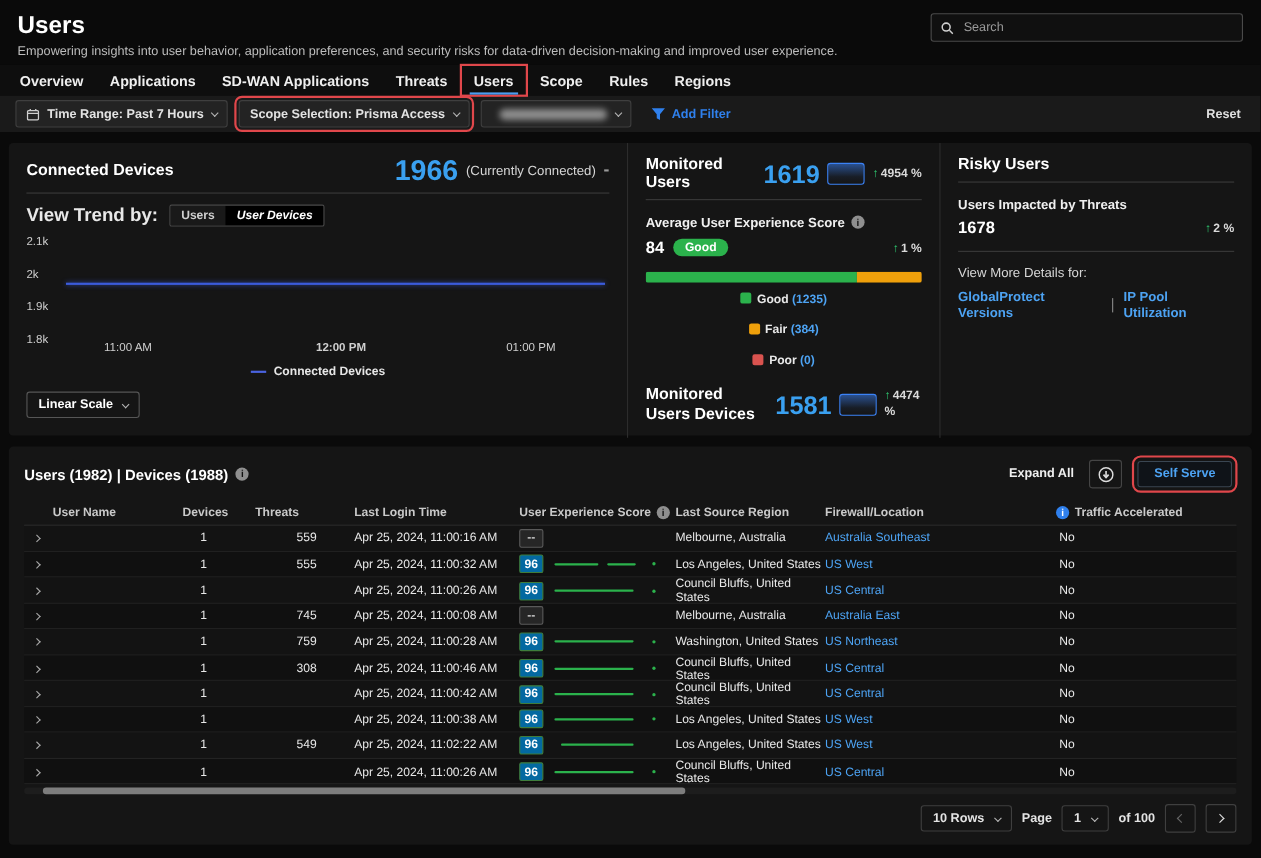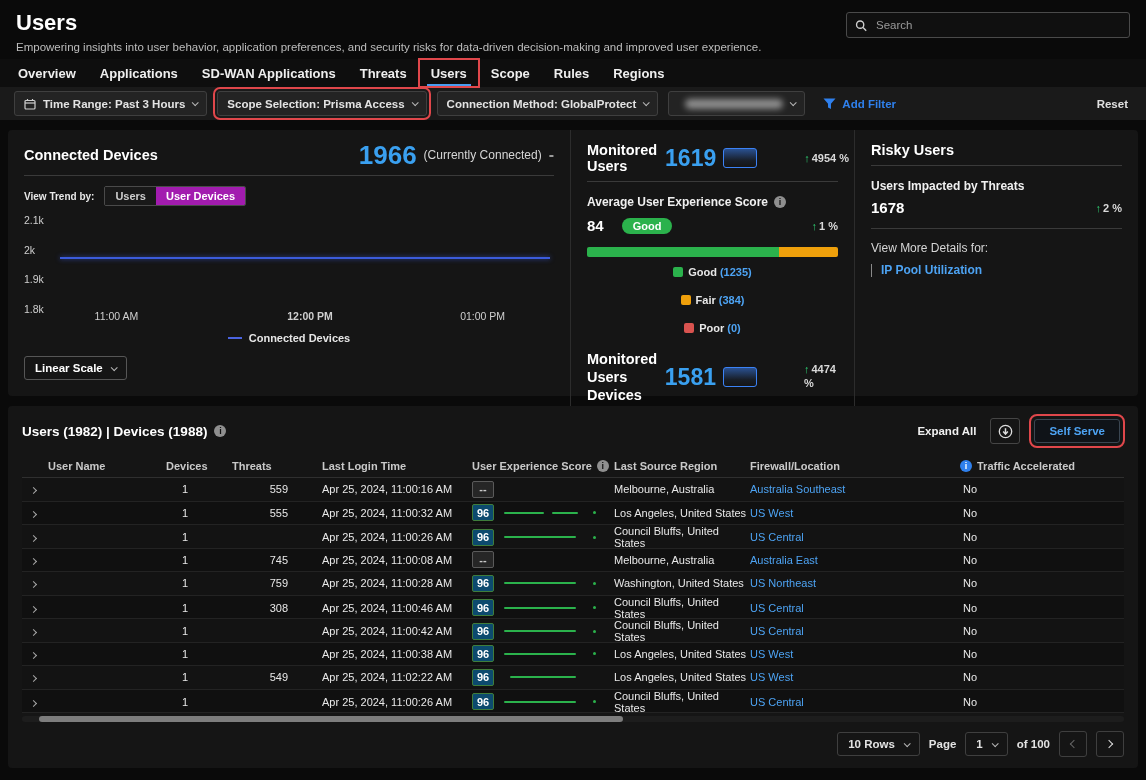--- a/index.html
+++ b/index.html
@@ -48,50 +48,50 @@
   .sect+.sect{border-left:1px solid #2c2c2c;}
   .sect-head{display:flex;align-items:center;justify-content:space-between;gap:8px;
     border-bottom:1px solid #3a3a3a;padding-bottom:7px;}
   .sect-title{font-size:14.5px;font-weight:700;color:#fff;}
   .big-blue{font-size:23px;font-weight:700;color:#3aa0f0;line-height:1;}
   .muted{font-size:12px;color:#d6d6d6;}
   .dash{color:#9a9a9a;font-weight:700;}
 
   
   .trend-row{display:flex;align-items:center;gap:10px;margin-top:10px;}
-  .trend-label{font-size:10px;font-weight:700;}
+  .trend-label{font-size:17px;font-weight:700;}
   .toggle{display:flex;border:1px solid #4a4a4a;border-radius:2px;overflow:hidden;}
   .tg{padding:3px 10px;font-size:11px;font-weight:700;color:#cfcfcf;background:#191919;cursor:pointer;}
-  .tg[data-active="true"]{background:#a21caf;color:#fff;}
+  .tg[data-active="true"]{background:#000000;color:#fff;font-style:italic;}
   .plot-wrap{position:relative;margin-top:8px;height:96px;}
   .ytick{position:absolute;left:0;font-size:10.5px;color:#cfcfcf;transform:translateY(-50%);}
   .plot{position:absolute;left:36px;right:4px;top:4px;bottom:4px;}
   .line{position:absolute;left:0;right:0;height:2px;background:#3b5bdb;box-shadow:0 0 5px rgba(59,91,219,.8);}
   .xticks{position:relative;height:14px;margin-left:36px;font-size:10.5px;color:#cfcfcf;}
   .xt{position:absolute;top:0;}
   .chart-legend{display:flex;justify-content:center;align-items:center;gap:7px;margin-top:8px;
     font-size:11px;color:#e6e6e6;font-weight:700;}
   .ldash{width:14px;height:2px;background:#4a63e0;}
   .scale-btn{display:inline-flex;align-items:center;gap:8px;margin-top:12px;border:1px solid #565656;
     border-radius:3px;padding:5px 10px;font-size:11.5px;font-weight:700;color:#fff;cursor:pointer;}
 
   
   .val-group{display:flex;align-items:center;gap:7px;}
   .thumb{width:34px;height:20px;border:1px solid #3b82f6;border-radius:3px;
     background:linear-gradient(180deg,rgba(59,130,246,.55),rgba(59,130,246,.08) 65%,rgba(0,0,0,0));}
-  .delta{font-size:11px;color:#d9d9d9;font-weight:700;white-space:nowrap;margin-left:40px;}
+  .delta{font-size:11px;color:#d9d9d9;font-weight:700;white-space:nowrap;}
   .delta::before{content:"↑";color:#2ecc71;font-weight:700;margin-right:2px;}
   .delta.wrap{white-space:normal;width:34px;line-height:1.25;}
   .label-sm{font-size:12px;font-weight:700;color:#f0f0f0;display:flex;align-items:center;gap:6px;}
   .info{width:12px;height:12px;border-radius:50%;background:#8f8f8f;color:#111;font-size:9px;font-weight:700;
     display:inline-flex;align-items:center;justify-content:center;flex:none;}
   .info::before{content:"i";}
   .info.blue{background:#2f80ed;color:#fff;}
   .score-row{display:flex;align-items:center;justify-content:space-between;margin-top:8px;}
-  .score-left{display:flex;align-items:center;gap:18px;}
+  .score-left{display:flex;align-items:flex-start;gap:8px;}
   .score-num{font-size:15px;font-weight:700;color:#fff;}
   .badge-good{background:#2bb24c;color:#fff;font-size:11px;font-weight:700;border-radius:10px;padding:2px 11px;}
   .stackbar{display:flex;height:10px;border-radius:2px;overflow:hidden;margin-top:13px;}
   .sb-good{background:#2bb24c;}
   .sb-fair{background:#efa00b;}
   .dist-legend{display:flex;align-items:center;gap:16px;margin-top:9px;font-size:11px;font-weight:700;flex-direction:column;}
   .sw{width:10px;height:10px;border-radius:2px;display:inline-block;margin-right:5px;vertical-align:-1px;}
   .sw-good{background:#2bb24c;}.sw-fair{background:#efa00b;}.sw-poor{background:#d9534f;}
   .cnt{color:#4da3f3;margin-left:3px;}
   .devices-row{display:flex;align-items:center;justify-content:space-between;margin-top:16px;gap:6px;}
@@ -126,21 +126,21 @@
   .name-blob{height:9px;border-radius:4px;background:#3a6ea8;filter:blur(2.6px);opacity:.85;}
   .row:nth-child(1) .name-blob{width:62px;}.row:nth-child(2) .name-blob{width:46px;}
   .row:nth-child(3) .name-blob{width:72px;}.row:nth-child(4) .name-blob{width:58px;}
   .row:nth-child(5) .name-blob{width:88px;}.row:nth-child(6) .name-blob{width:72px;}
   .row:nth-child(7) .name-blob{width:64px;}.row:nth-child(8) .name-blob{width:50px;}
   .row:nth-child(9) .name-blob{width:70px;}.row:nth-child(10) .name-blob{width:76px;}
   .cell-devices{padding-left:16px;}
   .cell-threats{text-align:right;padding-right:34px;}
   .cell-score{display:flex;align-items:center;gap:10px;}
   .score-badge{min-width:22px;height:17px;display:inline-flex;align-items:center;justify-content:center;
-    font-size:11px;font-weight:700;border-radius:2px;background:#0c4a6e;border:1px solid #3f7d3b;color:#fff;
+    font-size:11px;font-weight:700;border-radius:2px;background:#0369a1;border:1px solid #3f7d3b;color:#fff;
     padding:0 2px;}
   .row[data-score="--"] .score-badge{background:#262626;border-color:#5a5a5a;color:#c9c9c9;}
   .spark{position:relative;width:92px;height:10px;}
   .sp1,.sp2{position:absolute;top:4px;height:2px;background:#2bb24c;border-radius:1px;}
   .sp1{left:0;width:78%;}
   .sp2{display:none;}
   .dot{position:absolute;top:3.5px;right:0;width:3px;height:3px;border-radius:50%;background:#2bb24c;}
   .row[data-spark="none"] .spark{visibility:hidden;}
   .row[data-spark="split"] .sp1{width:44%;}
   .row[data-spark="split"] .sp2{display:block;left:52%;width:28%;}
@@ -203,33 +203,27 @@
 </nav>
 
 <div class="filterbar">
   <div class="pill" data-icon="time-range-icon" data-redacted="false" data-annotated="false">
       <svg class="cal" width="12" height="12" viewBox="0 0 12 12">
         <rect x="1" y="2.5" width="10" height="8.5" rx="1" fill="none" stroke="#d0d0d0" stroke-width="1.2"></rect>
         <line x1="1" y1="5" x2="11" y2="5" stroke="#d0d0d0" stroke-width="1.2"></line>
         <line x1="3.5" y1="1" x2="3.5" y2="3" stroke="#d0d0d0" stroke-width="1.2"></line>
         <line x1="8.5" y1="1" x2="8.5" y2="3" stroke="#d0d0d0" stroke-width="1.2"></line>
       </svg>
-      <span>Time Range: Past 3 Hours</span>
+      <span>Time Range: Past 7 Hours</span>
 
       <span class="cv"></span>
     </div>
     <div class="pill" data-icon="" data-redacted="false" data-annotated="true">
 
       <span>Scope Selection: Prisma Access</span>
-
-      <span class="cv"></span>
-    </div>
-    <div class="pill" data-icon="" data-redacted="false" data-annotated="false">
-
-      <span>Connection Method: GlobalProtect</span>
 
       <span class="cv"></span>
     </div>
     <div class="pill" data-icon="" data-redacted="true" data-annotated="false">
 
       <span></span>
       <span class="redact"></span>
       <span class="cv"></span>
     </div>
   <div class="add-filter">
@@ -333,20 +327,21 @@
       <div class="label-sm" style="margin-top:13px;">
         <span>Users Impacted by Threats</span>
       </div>
       <div class="risk-val-row">
         <span class="score-num">1678</span>
         <span class="delta">2 %</span>
       </div>
       <div class="hr"></div>
       <div class="muted">View More Details for:</div>
       <div class="links-row">
+        <span class="blue-link">GlobalProtect Versions</span>
         <span class="vsep"></span>
         <span class="blue-link">IP Pool Utilization</span>
       </div>
     </div>
   </div>
 
   <div class="card table-card">
     <div class="tc-head">
       <span class="tc-title">
         <span>Users (1982) | Devices (1988)</span>

